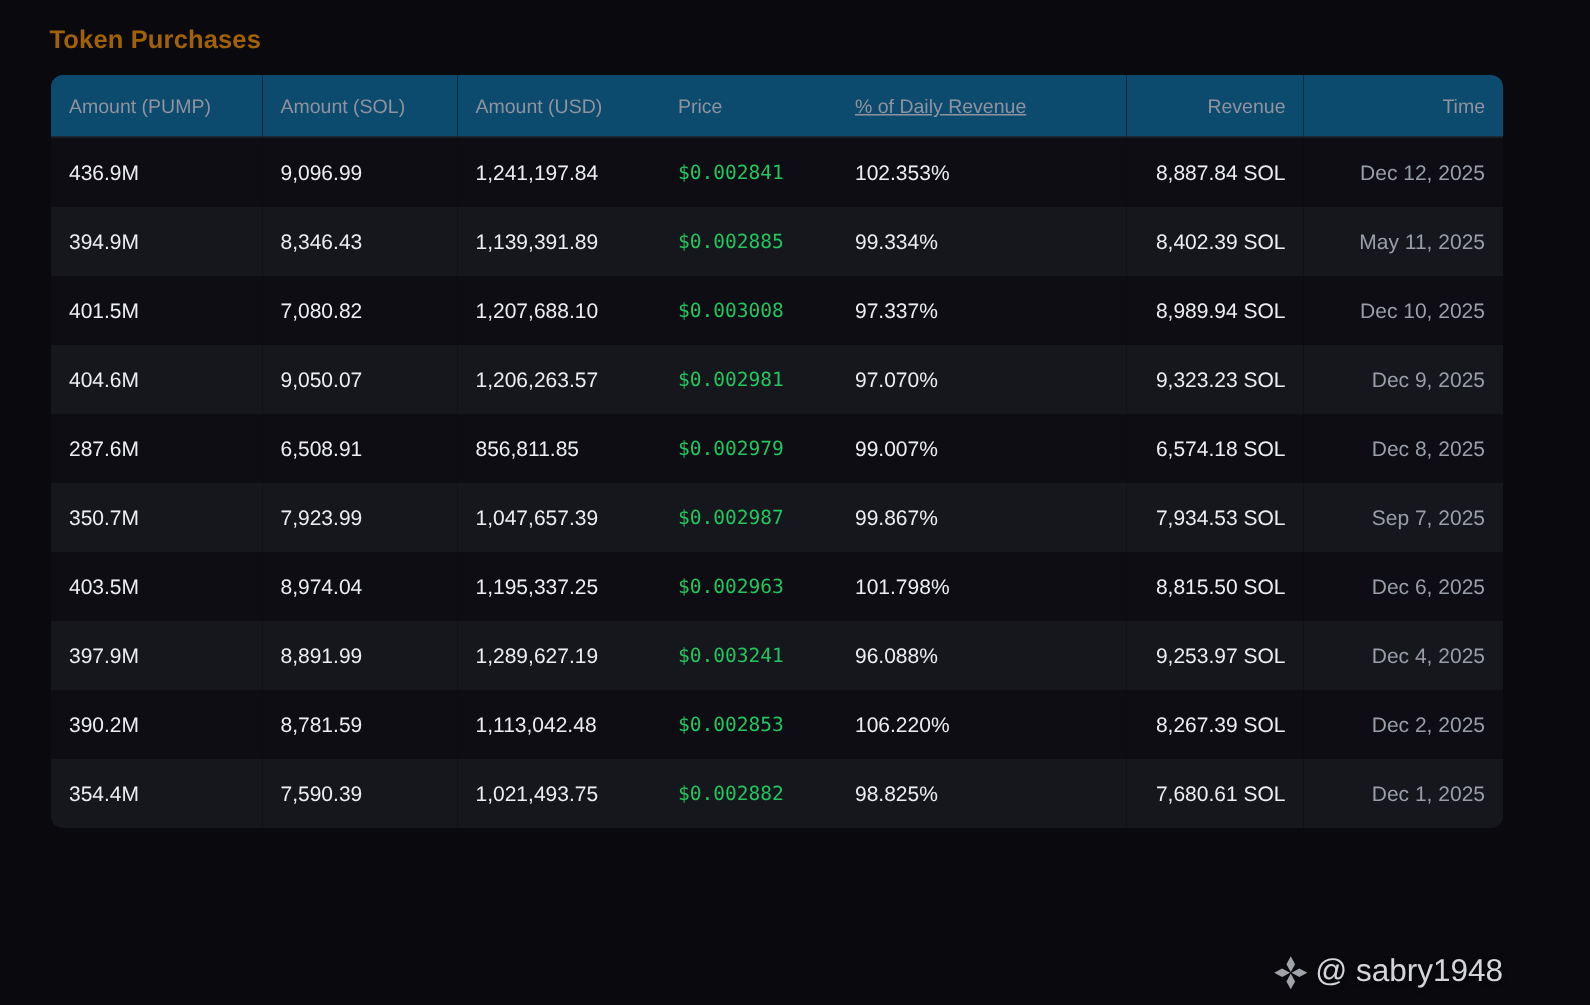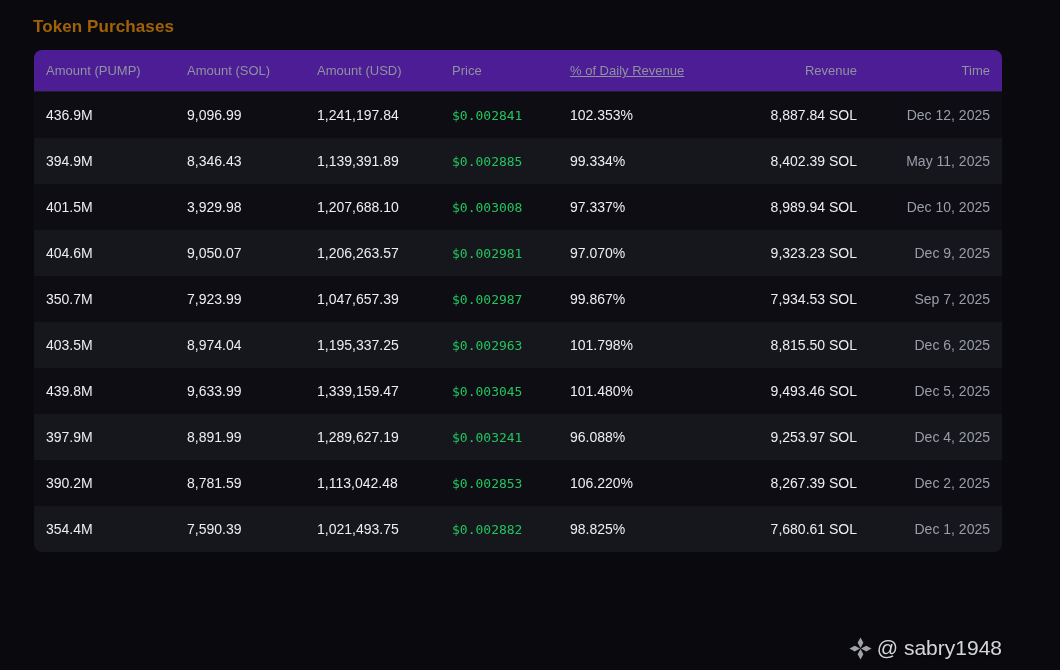--- a/index.html
+++ b/index.html
@@ -23,21 +23,21 @@
     width:968px;
     border-radius:8px;
     overflow:hidden;
   }
   table {
     width:100%;
     border-collapse:collapse;
     table-layout:fixed;
   }
   thead tr {
-    background:#4c1d95;
+    background:#0c4a6e;
   }
   th {
     text-align:left;
     font-weight:400;
     color:#8f93a0;
     font-size:13px;
     padding:13px 12px;
     white-space:nowrap;
     overflow:hidden;
     border-bottom:1px solid #1e1e26;
@@ -121,62 +121,62 @@
           <td class="col-pump">394.9M</td>
           <td class="col-sol">8,346.43</td>
           <td class="col-usd">1,139,391.89</td>
           <td class="col-price" style="color: rgb(34, 197, 94);">$0.002885</td>
           <td class="col-pct">99.334%</td>
           <td class="col-revenue">8,402.39 SOL</td>
           <td class="col-time">May 11, 2025</td>
         </tr>
         <tr>
           <td class="col-pump">401.5M</td>
-          <td class="col-sol">3,929.98</td>
+          <td class="col-sol">7,080.82</td>
           <td class="col-usd">1,207,688.10</td>
           <td class="col-price" style="color: rgb(34, 197, 94);">$0.003008</td>
           <td class="col-pct">97.337%</td>
           <td class="col-revenue">8,989.94 SOL</td>
           <td class="col-time">Dec 10, 2025</td>
         </tr>
         <tr>
           <td class="col-pump">404.6M</td>
           <td class="col-sol">9,050.07</td>
           <td class="col-usd">1,206,263.57</td>
           <td class="col-price" style="color: rgb(34, 197, 94);">$0.002981</td>
           <td class="col-pct">97.070%</td>
           <td class="col-revenue">9,323.23 SOL</td>
           <td class="col-time">Dec 9, 2025</td>
         </tr>
         <tr>
+          <td class="col-pump">287.6M</td>
+          <td class="col-sol">6,508.91</td>
+          <td class="col-usd">856,811.85</td>
+          <td class="col-price" style="color: rgb(34, 197, 94);">$0.002979</td>
+          <td class="col-pct">99.007%</td>
+          <td class="col-revenue">6,574.18 SOL</td>
+          <td class="col-time">Dec 8, 2025</td>
+        </tr>
+        <tr>
           <td class="col-pump">350.7M</td>
           <td class="col-sol">7,923.99</td>
           <td class="col-usd">1,047,657.39</td>
           <td class="col-price" style="color: rgb(34, 197, 94);">$0.002987</td>
           <td class="col-pct">99.867%</td>
           <td class="col-revenue">7,934.53 SOL</td>
           <td class="col-time">Sep 7, 2025</td>
         </tr>
         <tr>
           <td class="col-pump">403.5M</td>
           <td class="col-sol">8,974.04</td>
           <td class="col-usd">1,195,337.25</td>
           <td class="col-price" style="color: rgb(34, 197, 94);">$0.002963</td>
           <td class="col-pct">101.798%</td>
           <td class="col-revenue">8,815.50 SOL</td>
           <td class="col-time">Dec 6, 2025</td>
-        </tr>
-        <tr>
-          <td class="col-pump">439.8M</td>
-          <td class="col-sol">9,633.99</td>
-          <td class="col-usd">1,339,159.47</td>
-          <td class="col-price" style="color: rgb(34, 197, 94);">$0.003045</td>
-          <td class="col-pct">101.480%</td>
-          <td class="col-revenue">9,493.46 SOL</td>
-          <td class="col-time">Dec 5, 2025</td>
         </tr>
         <tr>
           <td class="col-pump">397.9M</td>
           <td class="col-sol">8,891.99</td>
           <td class="col-usd">1,289,627.19</td>
           <td class="col-price" style="color: rgb(34, 197, 94);">$0.003241</td>
           <td class="col-pct">96.088%</td>
           <td class="col-revenue">9,253.97 SOL</td>
           <td class="col-time">Dec 4, 2025</td>
         </tr>

